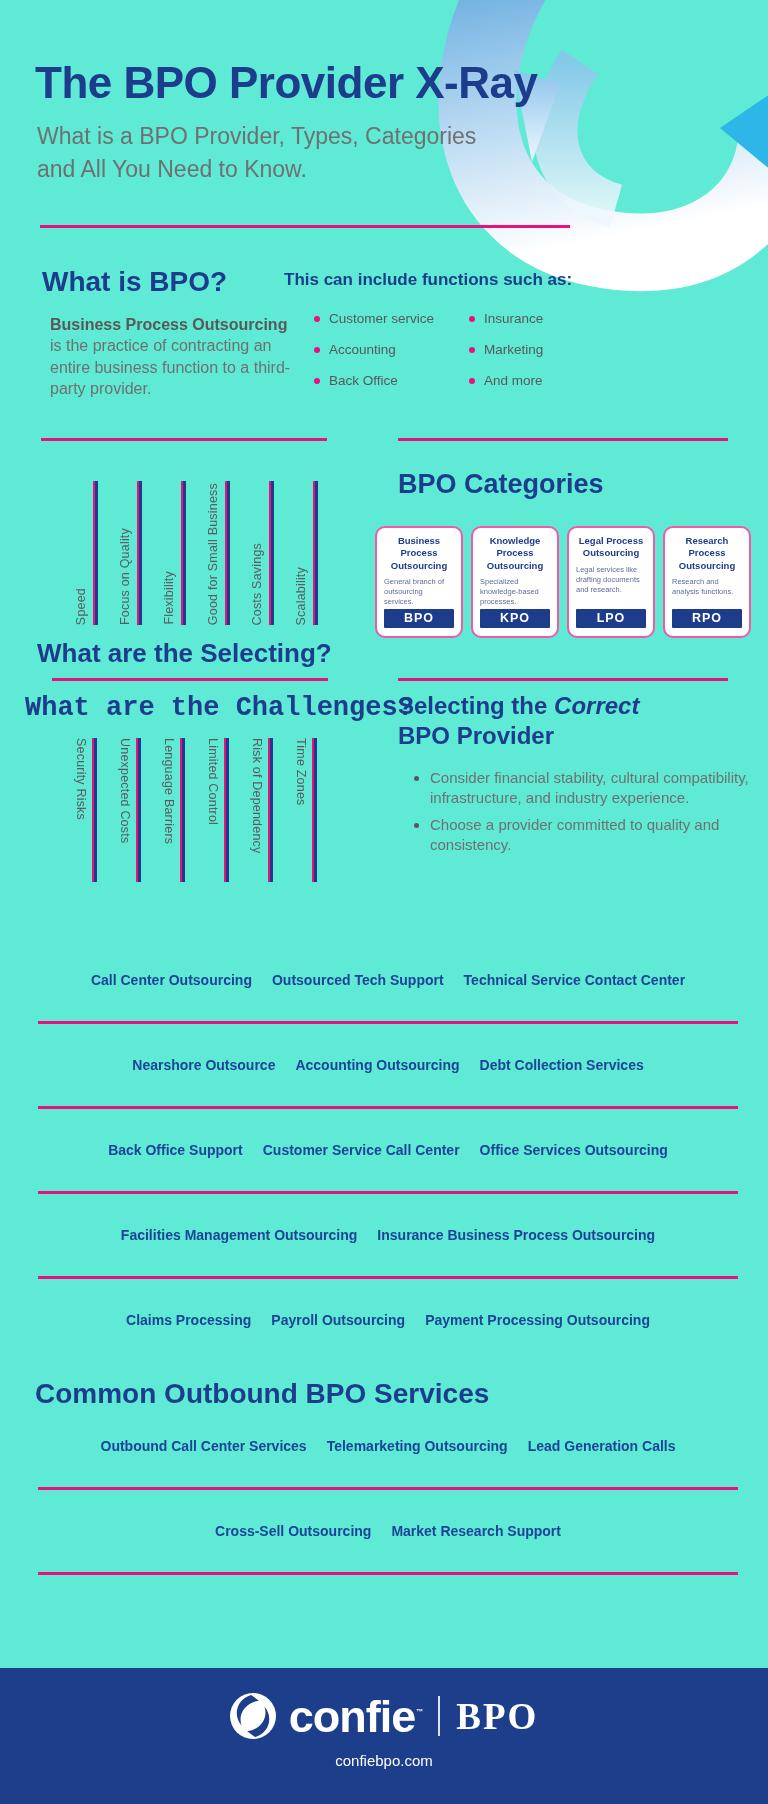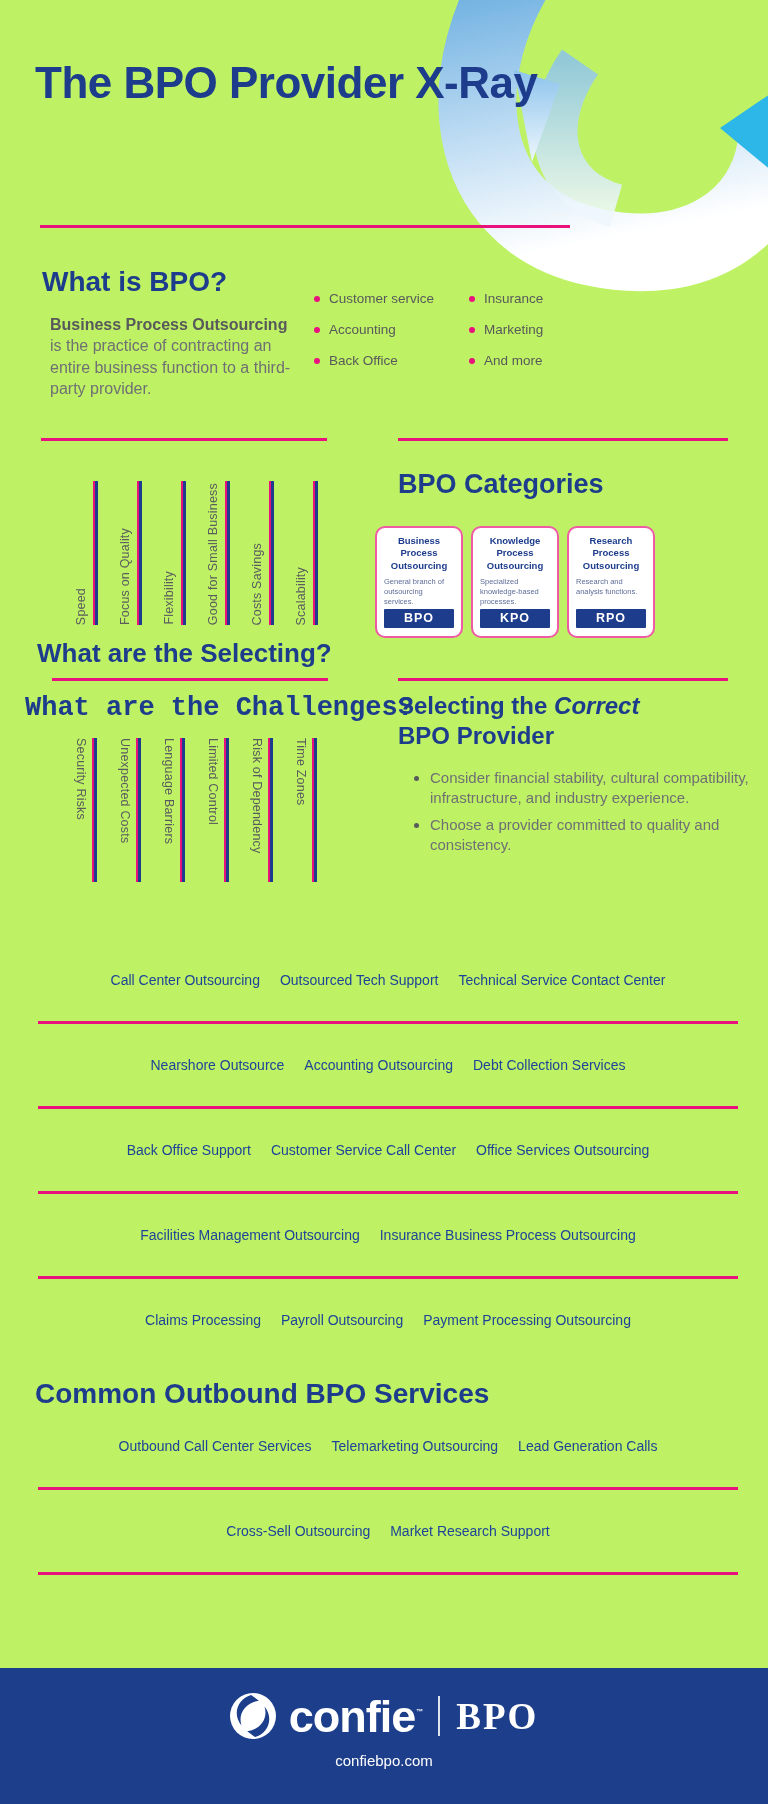--- a/index.html
+++ b/index.html
@@ -8,21 +8,21 @@
     --magenta:#e8117e;
     --card-pink:#f05aa5;
     --slate:#5f6d99;
     --body-gray:#6f7073;
     --dark-gray:#58595b;
     --label-gray:#5b5c5f;
     --footer-navy:#1d3e8a;
   }
   html,body{margin:0;padding:0;background:#fff;}
   .page{
-    position:relative;width:768px;height:1804px;overflow:hidden;background:#bef264;
+    position:relative;width:768px;height:1804px;overflow:hidden;background:#5eead4;
     font-family:"Liberation Sans","DejaVu Sans",sans-serif;
   }
   .swirl{position:absolute;top:0;right:0;width:340px;height:420px;z-index:0;}
   .content{position:absolute;inset:0;z-index:1;}
 
   .title{position:absolute;left:35px;top:58px;margin:0;font-size:44px;font-weight:bold;color:var(--navy);letter-spacing:-.5px;white-space:nowrap;}
   .subtitle{position:absolute;left:37px;top:120px;margin:0;width:445px;font-size:23px;line-height:1.42;color:var(--body-gray);}
 
   .hr{position:absolute;height:3px;background:var(--magenta);}
   .hr-1{top:225px;left:40px;width:530px;}
@@ -68,21 +68,21 @@
   .selecting-heading em{font-style:italic;}
   .selecting-bullets{position:absolute;left:398px;top:760px;width:342px;margin:8px;padding-left:24px;font-size:15px;line-height:1.33;color:var(--body-gray);}
   .selecting-bullets li{margin-bottom:7px;}
   .selecting-bullets li::marker{color:var(--dark-gray);}
 
   .inbound-heading{left:35px;top:910px;font-size:28px;}
   .outbound-heading{left:35px;top:1378px;font-size:28px;}
   .svc-rows{position:absolute;left:38px;width:700px;display:flex;flex-direction:column;}
   .svc-inbound{top:969px;}
   .svc-outbound{top:1435px;}
-  .svc-row{height:22px;display:flex;justify-content:center;align-items:center;gap:20px;font-size:14px;font-weight:normal;color:var(--link-navy);white-space:nowrap;}
+  .svc-row{height:22px;display:flex;justify-content:center;align-items:center;gap:20px;font-size:14px;font-weight:bold;color:var(--link-navy);white-space:nowrap;}
   .svc-hr{height:3px;background:var(--magenta);margin:30px 0;}
 
   .footer{position:absolute;left:0;top:1668px;width:768px;height:136px;background:var(--footer-navy);display:flex;flex-direction:column;align-items:center;padding-top:25px;box-sizing:border-box;}
   .logo-row{display:flex;align-items:center;gap:13px;}
   .brand{font-size:45px;font-weight:bold;color:#fff;letter-spacing:-1px;line-height:1;}
   .tm{font-size:7px;color:#fff;vertical-align:18px;margin-left:1px;}
   .logo-divider{width:2px;height:40px;background:#fff;opacity:.85;margin:0 3px;}
   .brand-suffix{font-family:"Liberation Serif","DejaVu Serif",serif;font-size:37px;font-weight:bold;color:#fff;letter-spacing:2px;}
   .footer-url{margin-top:13px;color:#fff;font-size:15px;}
 </style>
@@ -106,27 +106,29 @@
       </defs>
       <path d="M100 -45 C 18 70, 33 218, 165 247 C 272 270, 338 215, 348 148" stroke="url(#swg1)" stroke-width="78" fill="none"></path>
       <path d="M152 62 C 110 122, 122 187, 188 206" stroke="url(#swg2)" stroke-width="44" fill="none" opacity="0.85"></path>
       <path d="M292 128 L345 92 L345 172 Z" fill="#2db7e8"></path>
       <path d="M86 70 L132 84 L104 162 Z" fill="url(#swg2)"></path>
     </svg>
   </div>
 
   <div class="content">
     <h1 class="title">The BPO Provider X-Ray</h1>
+    <p class="subtitle">What is a BPO Provider, Types, Categories and All You Need to Know.</p>
 
     <div class="hr hr-1"></div>
 
     <h2 class="h2 what-heading">What is BPO?</h2>
     <p class="what-body"><b>Business Process Outsourcing</b><span> is the practice of contracting an entire business function to a third-party provider.</span></p>
 
     <div class="functions">
+      <h3 class="functions-heading">This can include functions such as:</h3>
       <div class="func-cols">
         <ul class="func-col c1">
             <li>
               <span class="dot"></span>
               <span>Customer service</span>
             </li>
             <li>
               <span class="dot"></span>
               <span>Accounting</span>
             </li>
@@ -187,20 +189,25 @@
     <div class="cards">
         <div class="cat-card">
           <div class="cat-title">Business Process Outsourcing</div>
           <div class="cat-desc">General branch of outsourcing services.</div>
           <div class="cat-badge">BPO</div>
         </div>
         <div class="cat-card">
           <div class="cat-title">Knowledge Process Outsourcing</div>
           <div class="cat-desc">Specialized knowledge-based processes.</div>
           <div class="cat-badge">KPO</div>
+        </div>
+        <div class="cat-card">
+          <div class="cat-title">Legal Process Outsourcing</div>
+          <div class="cat-desc">Legal services like drafting documents and research.</div>
+          <div class="cat-badge">LPO</div>
         </div>
         <div class="cat-card">
           <div class="cat-title">Research Process Outsourcing</div>
           <div class="cat-desc">Research and analysis functions.</div>
           <div class="cat-badge">RPO</div>
         </div>
       </div>
 
     <div class="hr hr-3l"></div>
     <div class="hr hr-3r"></div>

